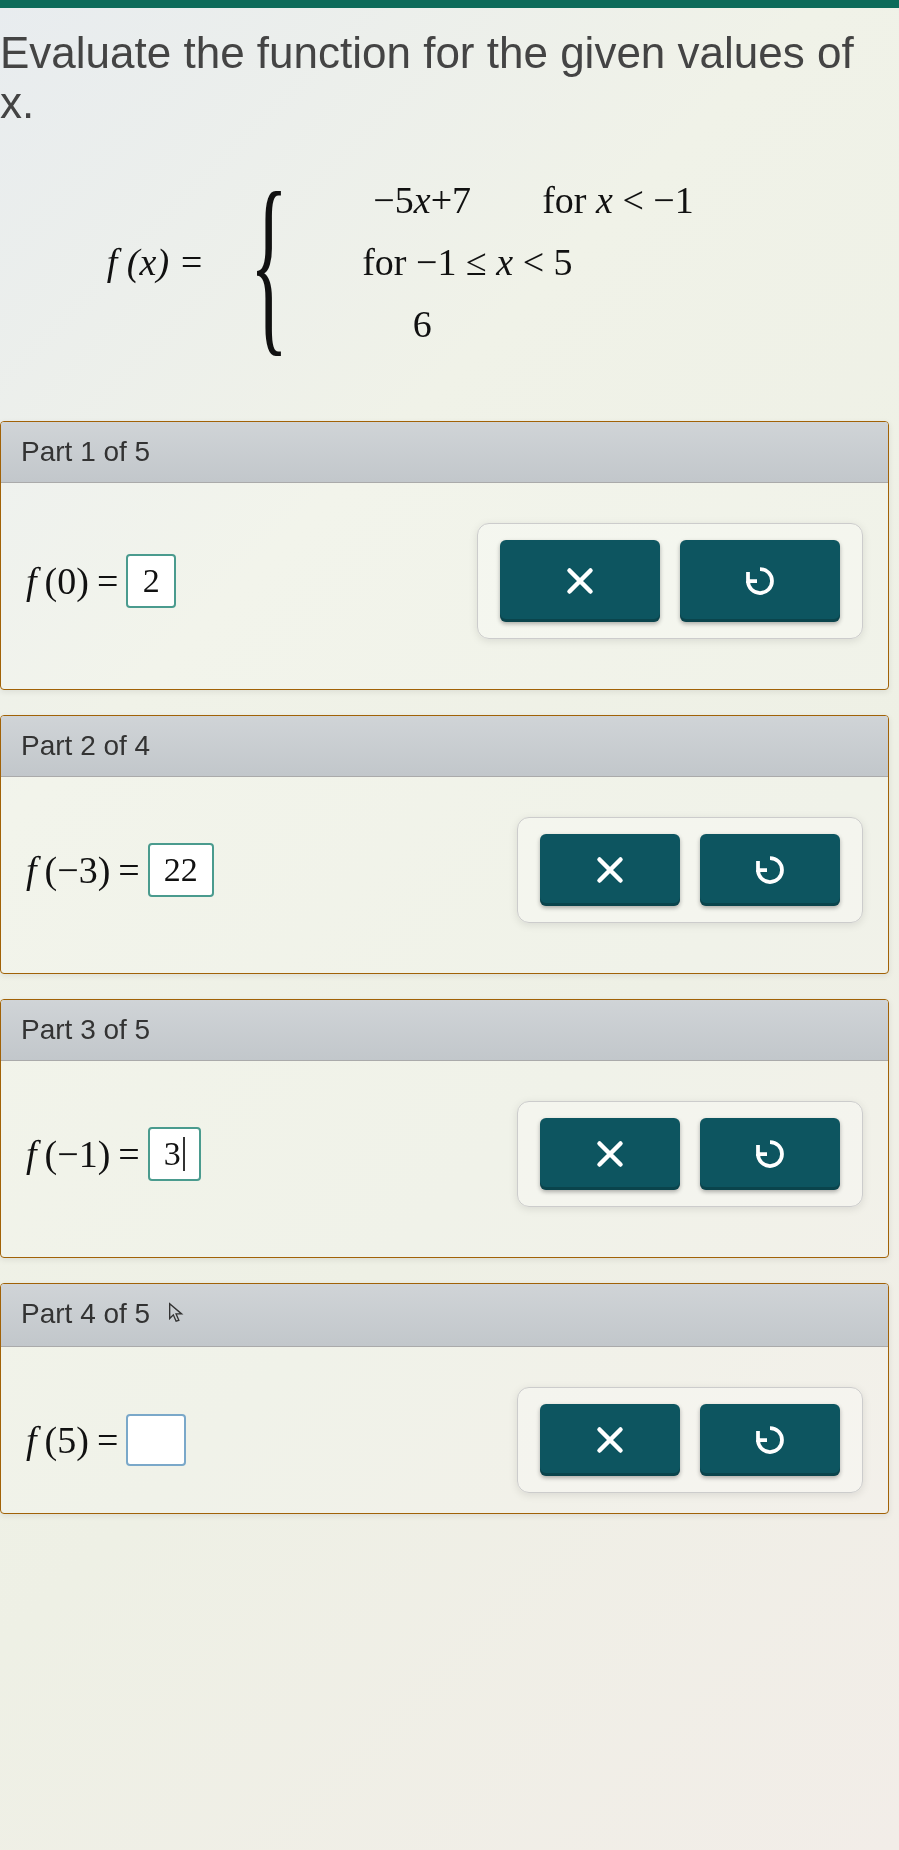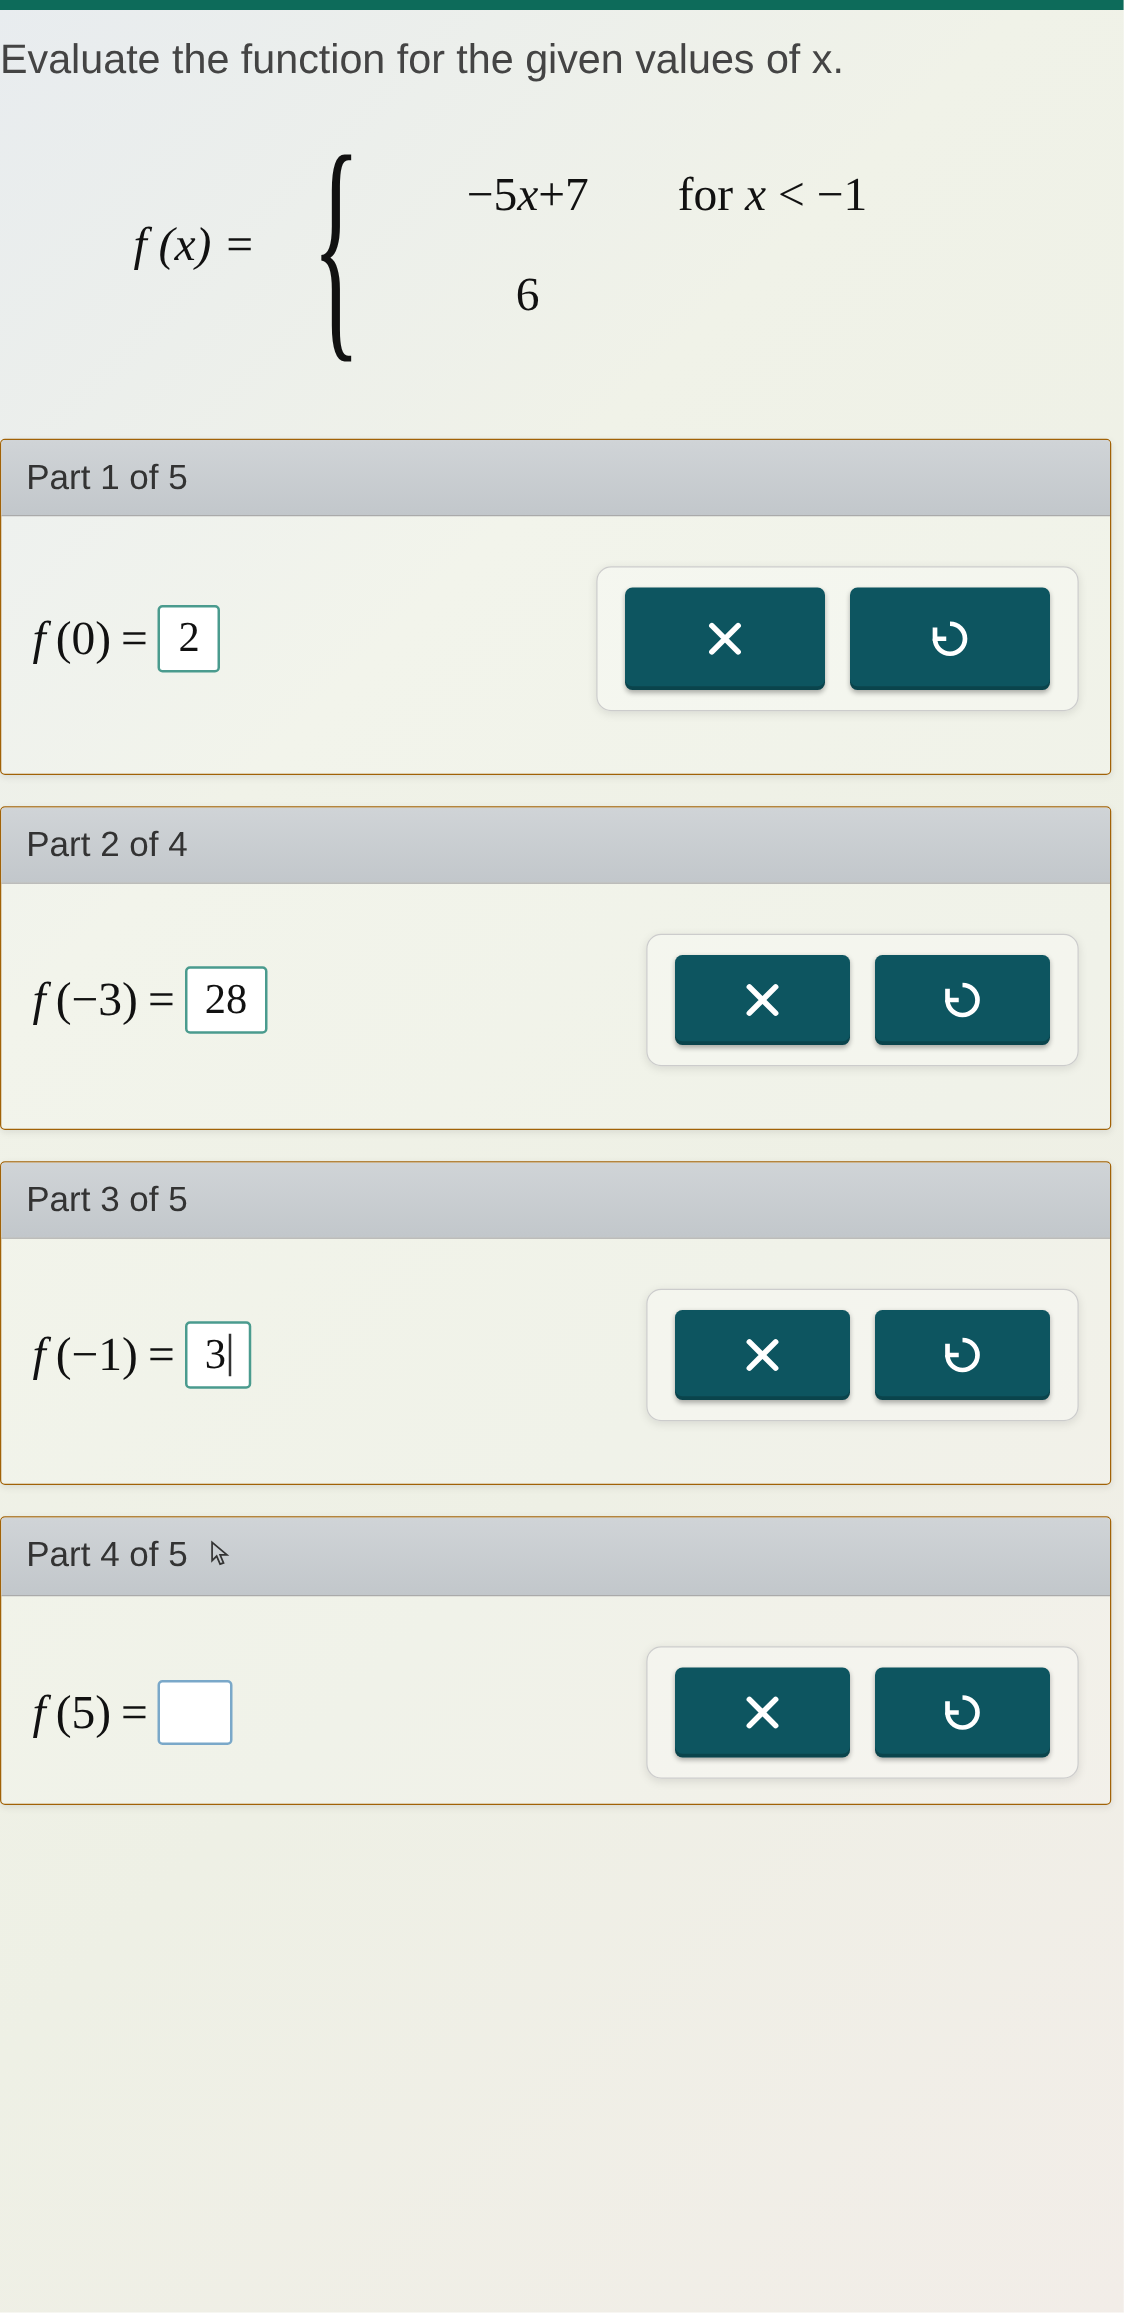--- a/index.html
+++ b/index.html
@@ -9,21 +9,21 @@
     width: 899px;
     min-height: 1850px;
     color: #333;
   }
   .header-bar {
     height: 8px;
     background: #0d6b5a;
   }
   .prompt {
     padding: 20px 10px 30px 0;
-    font-size: 33px;
+    font-size: 44px;
     color: #444;
   }
   .function-def {
     display: flex;
     align-items: center;
     justify-content: center;
     padding: 20px 0 50px 0;
     font-family: 'Times New Roman', serif;
     font-size: 38px;
     color: #111;
@@ -158,20 +158,21 @@
 
 <div class="function-def">
   <span class="fx">f&nbsp;(x)&nbsp;=</span>
   <span class="brace">{</span>
   <div class="pieces">
     <div class="piece-row">
       <span class="piece-expr">−5<i>x</i>+7</span>
       <span class="piece-cond">for <i>x</i> &lt; −1</span>
     </div>
     <div class="piece-row">
+      <span class="piece-cond">for −1 ≤ <i>x</i> &lt; 5</span>
     </div>
     <div class="piece-row">
       <span class="piece-expr"><span class="roman">6</span></span>
     </div>
   </div>
 </div>
 
 <div class="part-card">
   <div class="part-header">Part 1 of 5</div>
   <div class="part-body">
@@ -197,21 +198,21 @@
   </div>
 </div>
 
 <div class="part-card">
   <div class="part-header">Part 2 of 4</div>
   <div class="part-body">
     <div class="answer-expr">
       <span>f</span>
         <span class="roman">(−3)</span>
         <span class="roman">=</span>
-      <span class="answer-box">28</span>
+      <span class="answer-box">22</span>
     </div>
     <div class="btn-group small">
       <button class="btn">
         <svg viewBox="0 0 24 24">
             <path d="M5 5 L19 19 M19 5 L5 19" stroke="#fff" stroke-width="3" fill="none" stroke-linecap="round"></path>
           </svg>
       </button>
       <button class="btn">
         <svg viewBox="0 0 24 24">
             <path d="M12 4 A8 8 0 1 1 4 12" stroke="#fff" stroke-width="2.5" fill="none"></path>

